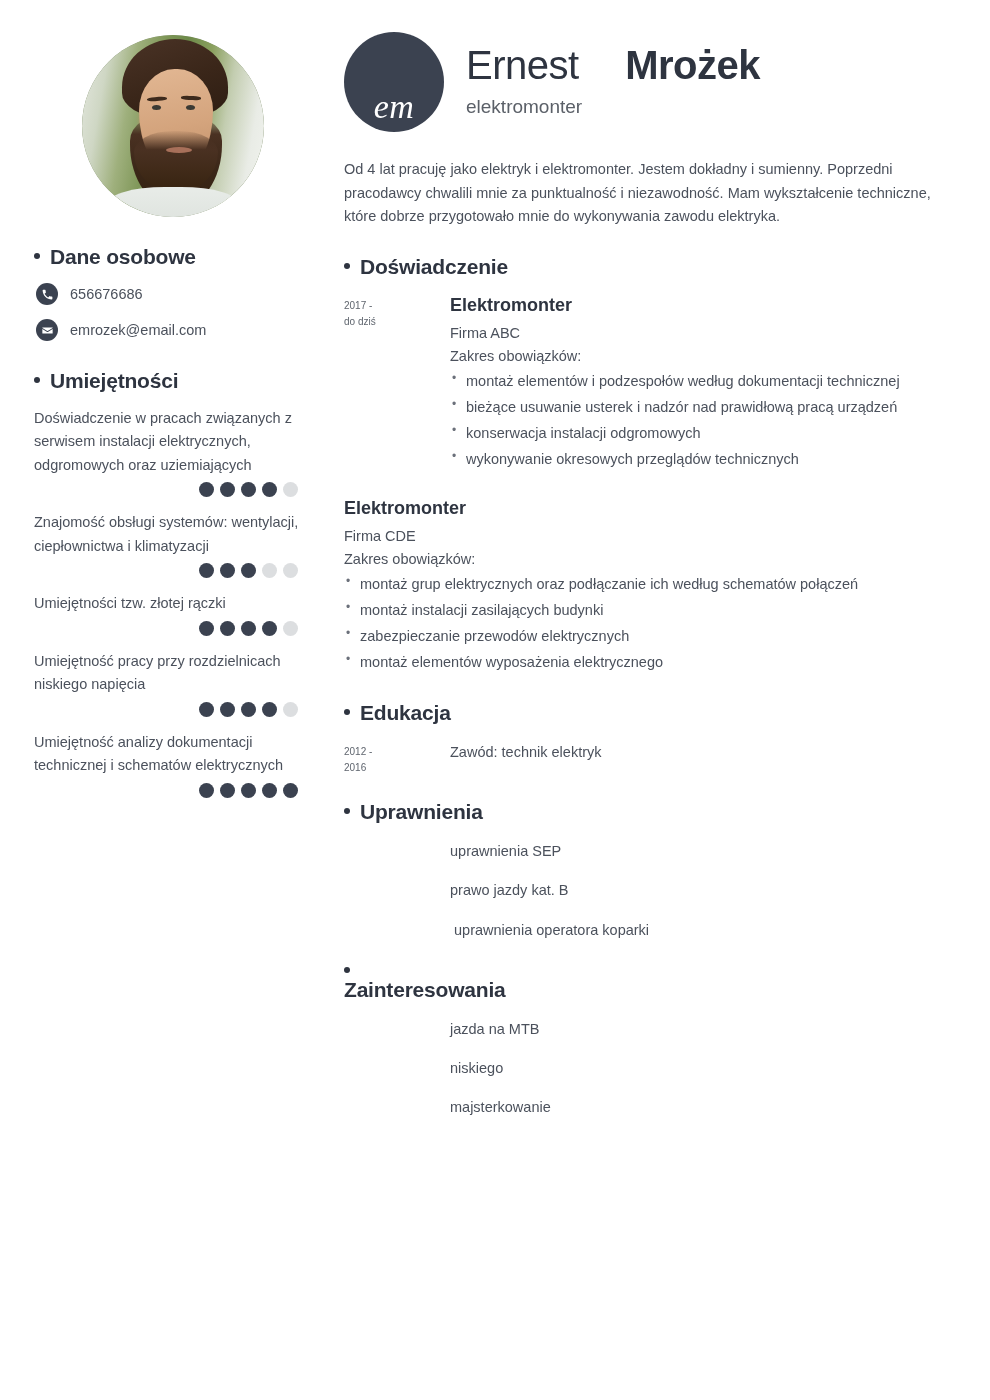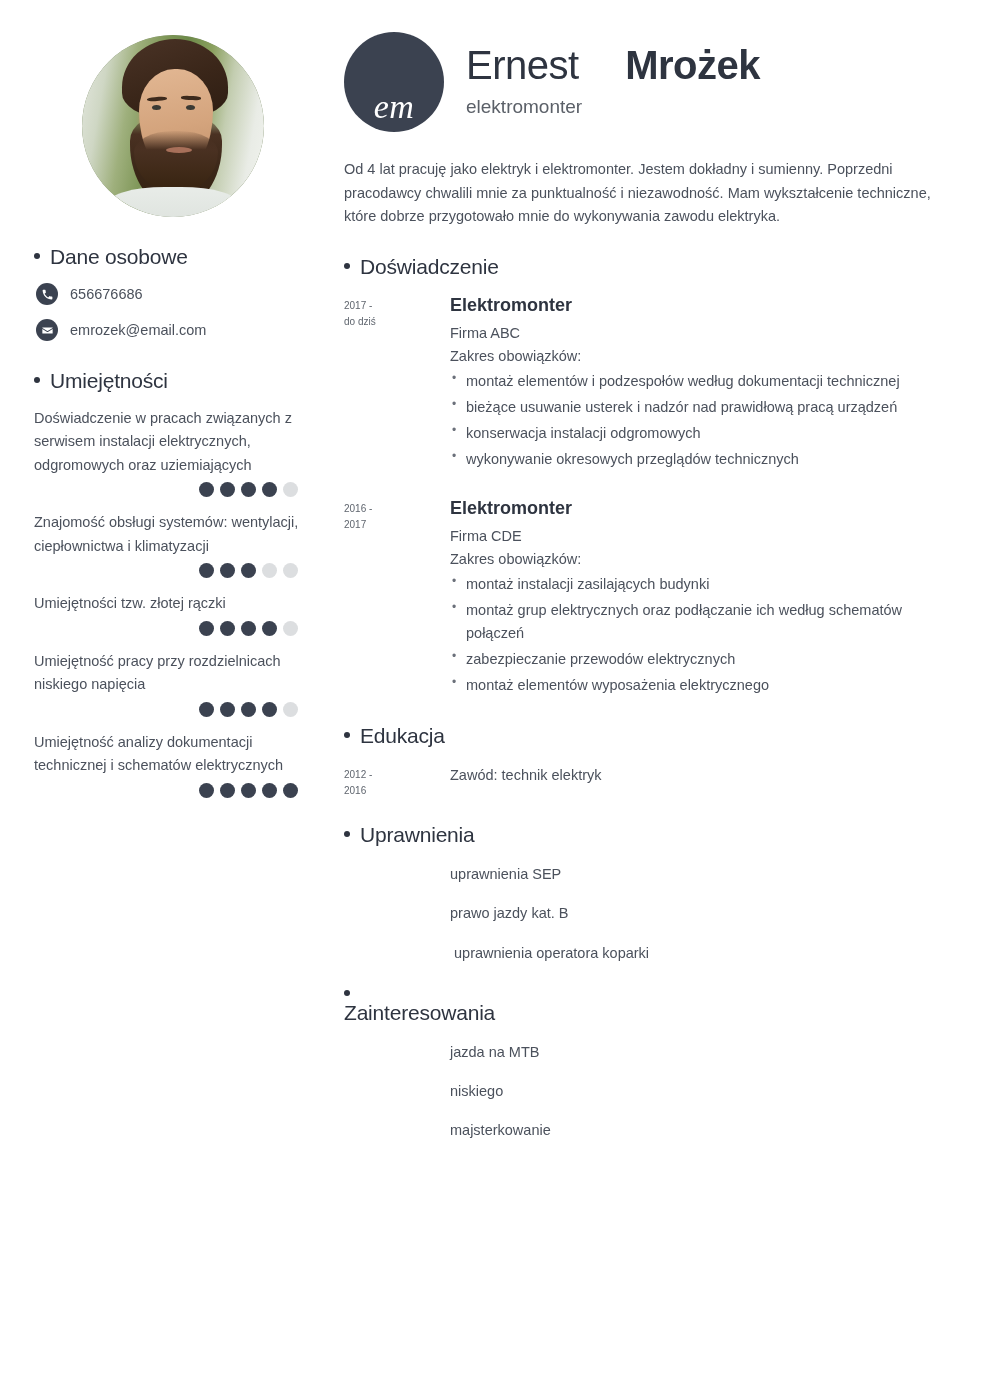--- a/index.html
+++ b/index.html
@@ -120,21 +120,21 @@
     position: absolute;
     left: 24px; top: 152px;
     width: 134px; height: 40px;
     border-radius: 44% 44% 0 0;
     background: linear-gradient(180deg, #e8ece8 0%, #dde2dd 100%);
     z-index: 2;
   }
 
   .sec-head {
     font-size: 21px;
-    font-weight: normal;
+    font-weight: bold;
     color: #2e3440;
     letter-spacing: -0.2px;
     display: flex;
     align-items: baseline;
     text-align: right;
   }
   .sec-head .dot-marker {
     display: inline-block;
     width: 6px; height: 6px;
     border-radius: 50%;
@@ -433,28 +433,27 @@
         <ul class="bullets">
           <li>montaż elementów i podzespołów według dokumentacji technicznej</li>
           <li>bieżące usuwanie usterek i nadzór nad prawidłową pracą urządzeń</li>
           <li>konserwacja instalacji odgromowych</li>
           <li>wykonywanie okresowych przeglądów technicznych</li>
         </ul>
       </div>
     </div>
 
     <div class="entry">
-      <div class="entry-dates">2016 -<br>2017</div>
       <div class="entry-body">
         <div class="entry-title">Elektromonter</div>
         <div class="entry-sub">Firma CDE</div>
         <div class="entry-sub lead">Zakres obowiązków:</div>
         <ul class="bullets">
+          <li>montaż grup elektrycznych oraz podłączanie ich według schematów połączeń</li>
           <li>montaż instalacji zasilających budynki</li>
-          <li>montaż grup elektrycznych oraz podłączanie ich według schematów połączeń</li>
           <li>zabezpieczanie przewodów elektrycznych</li>
           <li>montaż elementów wyposażenia elektrycznego</li>
         </ul>
       </div>
     </div>
 
     <div class="sec-head right-sec-head">
       <span class="dot-marker"></span>
       <span>Edukacja</span>
     </div>

